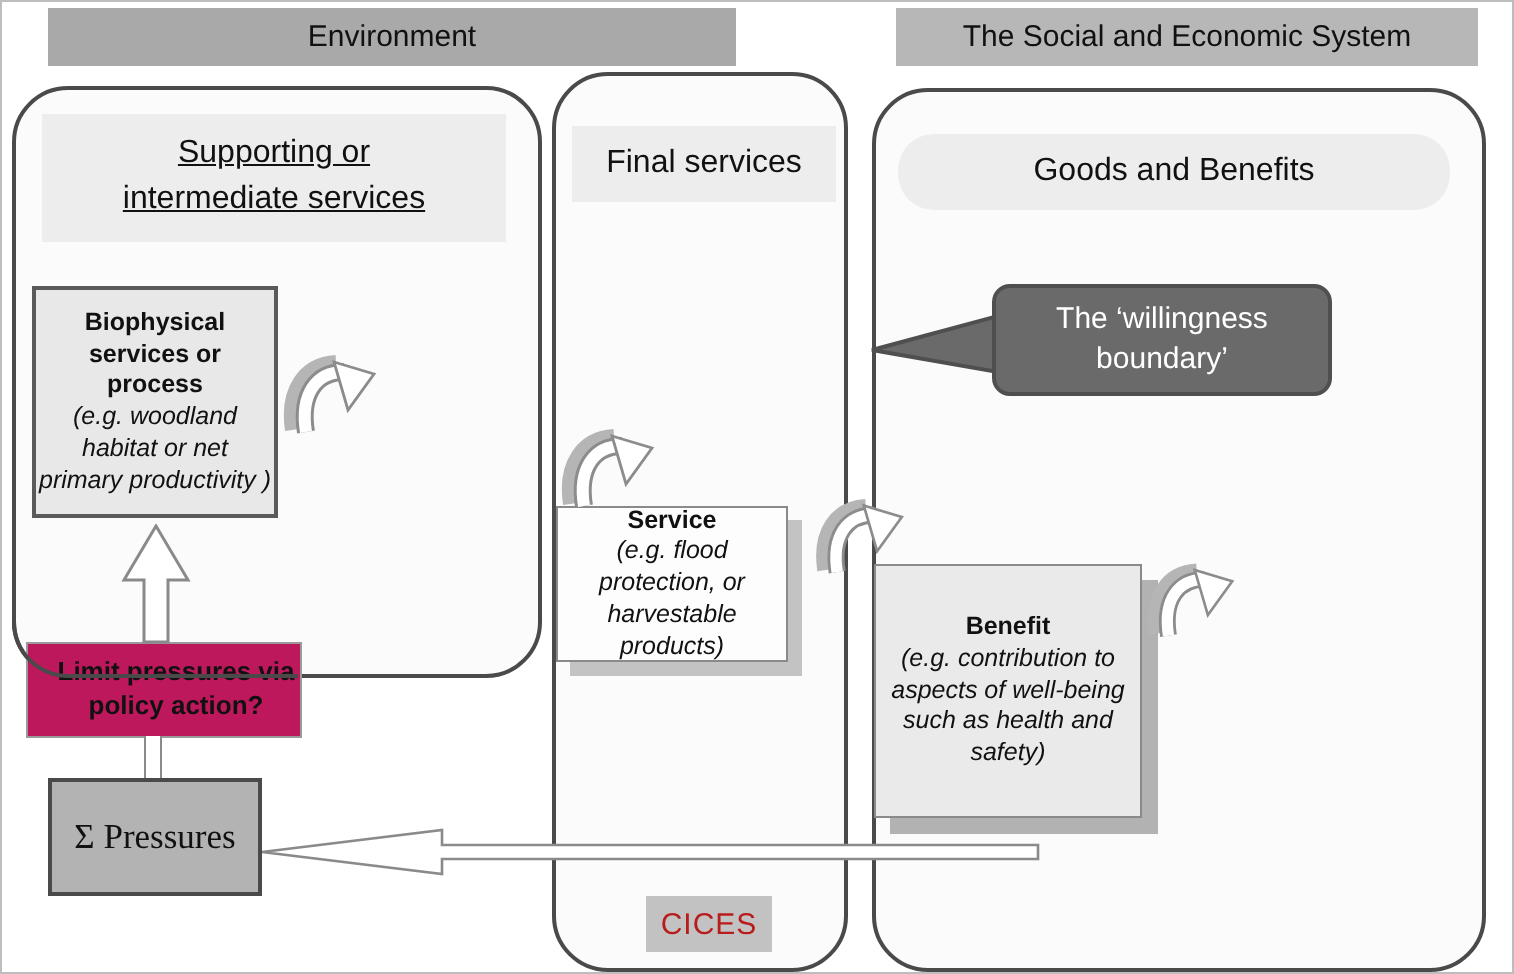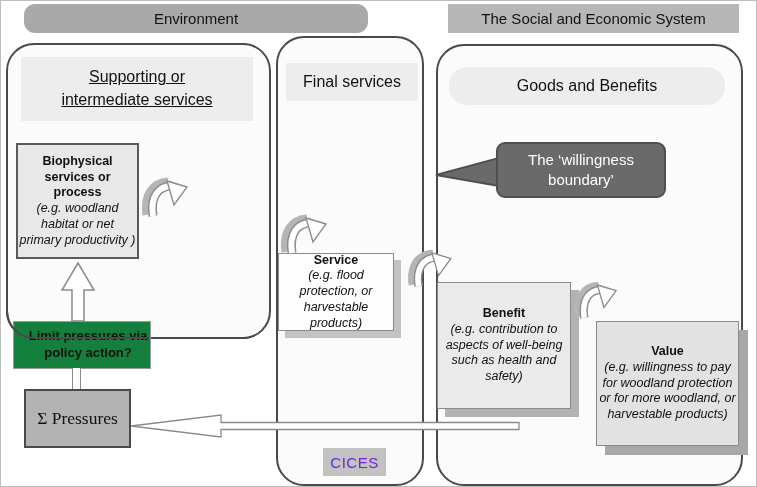--- a/index.html
+++ b/index.html
@@ -1,21 +1,21 @@
 <!DOCTYPE html>
 <html><head>
 <meta charset="utf-8">
 <style>
   html,body{margin:0;padding:0;background:#fff;}
   .stage{position:relative;width:757px;height:487px;background:#fff;border:1px solid #bdbdbd;
          box-sizing:border-box;font-family:"Liberation Sans",sans-serif;overflow:hidden;}
   .abs{position:absolute;box-sizing:border-box;}
   
   .hdr{display:flex;align-items:center;justify-content:center;font-size:15px;color:#111;}
-  .hdr-env{left:23px;top:3px;width:344px;height:29px;border-radius:11px;}
+  .hdr-env{left:23px;top:3px;width:344px;height:29px;}
   .hdr-soc{left:447px;top:3px;width:291px;height:29px;}
   
   .panel{border:2px solid #4a4a4a;border-radius:28px;background:#fbfbfb;}
   .panel-1{left:5px;top:42px;width:265px;height:296px;}
   .panel-2{left:275px;top:35px;width:148px;height:450px;}
   .panel-3{left:435px;top:43px;width:307px;height:442px;}
   
   .band{background:#ededed;color:#111;font-size:16px;text-align:center;}
   .band-1{left:20px;top:56px;width:232px;height:64px;display:flex;align-items:center;justify-content:center;}
   .band-1 .bt{width:178px;line-height:1.42;text-decoration:underline;}
@@ -25,32 +25,32 @@
   .box{display:flex;flex-direction:column;justify-content:center;text-align:center;
        font-size:12.5px;line-height:1.26;color:#111;padding:2px 1px;}
   .box .t{font-weight:bold;}
   .box .e{font-style:italic;}
   .box-bio{left:15px;top:142px;width:123px;height:116px;background:#e8e8e8;border:2px solid #5a5a5a;}
   .box-fun{left:162px;top:215px;width:104px;height:115px;background:#e3e3e3;border:1px solid #949494;box-shadow:6px 6px 0 #b0b0b0;}
   .box-ser{left:277px;top:252px;width:116px;height:78px;background:#fdfdfd;border:1px solid #8a8a8a;box-shadow:7px 7px 0 #c3c3c3;}
   .box-ben{left:436px;top:281px;width:134px;height:127px;background:#eaeaea;border:1px solid #8a8a8a;box-shadow:8px 8px 0 #b2b2b2;}
   .box-val{left:595px;top:320px;width:143px;height:125px;background:#e2e2e2;border:1px solid #8a8a8a;box-shadow:9px 9px 0 #a8a8a8;}
   
-  .box-limit{left:12px;top:320px;width:138px;height:48px;background:#15803d;border:1px solid #9a9a9a;
+  .box-limit{left:12px;top:320px;width:138px;height:48px;background:#be185d;border:1px solid #9a9a9a;
              display:flex;align-items:center;justify-content:center;text-align:center;
              font-weight:bold;font-size:13px;line-height:1.3;color:#111;padding-left:12px;}
   .p1-corner{left:5px;top:300px;width:143px;height:38px;border-left:2px solid #4a4a4a;
              border-bottom:2px solid #4a4a4a;border-bottom-left-radius:28px;pointer-events:none;}
   .box-sum{left:23px;top:388px;width:107px;height:59px;background:#b3b3b3;border:2px solid #4a4a4a;
            display:flex;align-items:center;justify-content:center;
            font-family:"Liberation Serif",serif;font-size:17.5px;color:#111;}
   .connector{left:71px;top:367px;width:9px;height:22px;background:#fff;
              border-left:1.5px solid #8a8a8a;border-right:1.5px solid #8a8a8a;}
   
-  .cices{left:322px;top:447px;width:63px;height:28px;background:#c2c2c2;color:#6d28d9;
+  .cices{left:322px;top:447px;width:63px;height:28px;background:#c2c2c2;color:#b91c1c;
          display:flex;align-items:center;justify-content:center;font-size:15px;letter-spacing:0.5px;}
   
   .callout{left:495px;top:141px;width:170px;height:56px;background:#6a6a6a;border:2px solid #4f4f4f;
            border-radius:9px;color:#fff;font-size:15px;line-height:1.35;
            display:flex;align-items:center;justify-content:center;text-align:center;}
   svg{display:block;}
 </style>
 </head>
 <body>
 
@@ -77,24 +77,20 @@
     <div class="t">Biophysical services or process</div>
     <div class="e">(e.g. woodland habitat or net primary productivity )</div>
   </div>
   <div class="abs box box-ser">
     <div class="t">Service</div>
     <div class="e">(e.g. flood protection, or harvestable products)</div>
   </div>
   <div class="abs box box-ben">
     <div class="t">Benefit</div>
     <div class="e">(e.g. contribution to aspects of well-being such as health and safety)</div>
-  </div>
-  <div class="abs box box-val">
-    <div class="t">Value</div>
-    <div class="e">(e.g. willingness to pay for woodland protection or for more woodland, or harvestable products)</div>
   </div>
 
   <div class="abs box-limit">Limit pressures via policy action?</div>
   <div class="abs p1-corner"></div>
   <svg class="abs" style="left:59px;top:261px;" width="37" height="60" viewBox="0 0 37 60">
     <polygon points="18,1 34,28 24,28 24,59 12,59 12,28 2,28" fill="#ffffff" stroke="#8a8a8a" stroke-width="1.5"></polygon>
   </svg>
   <div class="abs connector"></div>
   <div class="abs box-sum">Σ Pressures</div>
 

